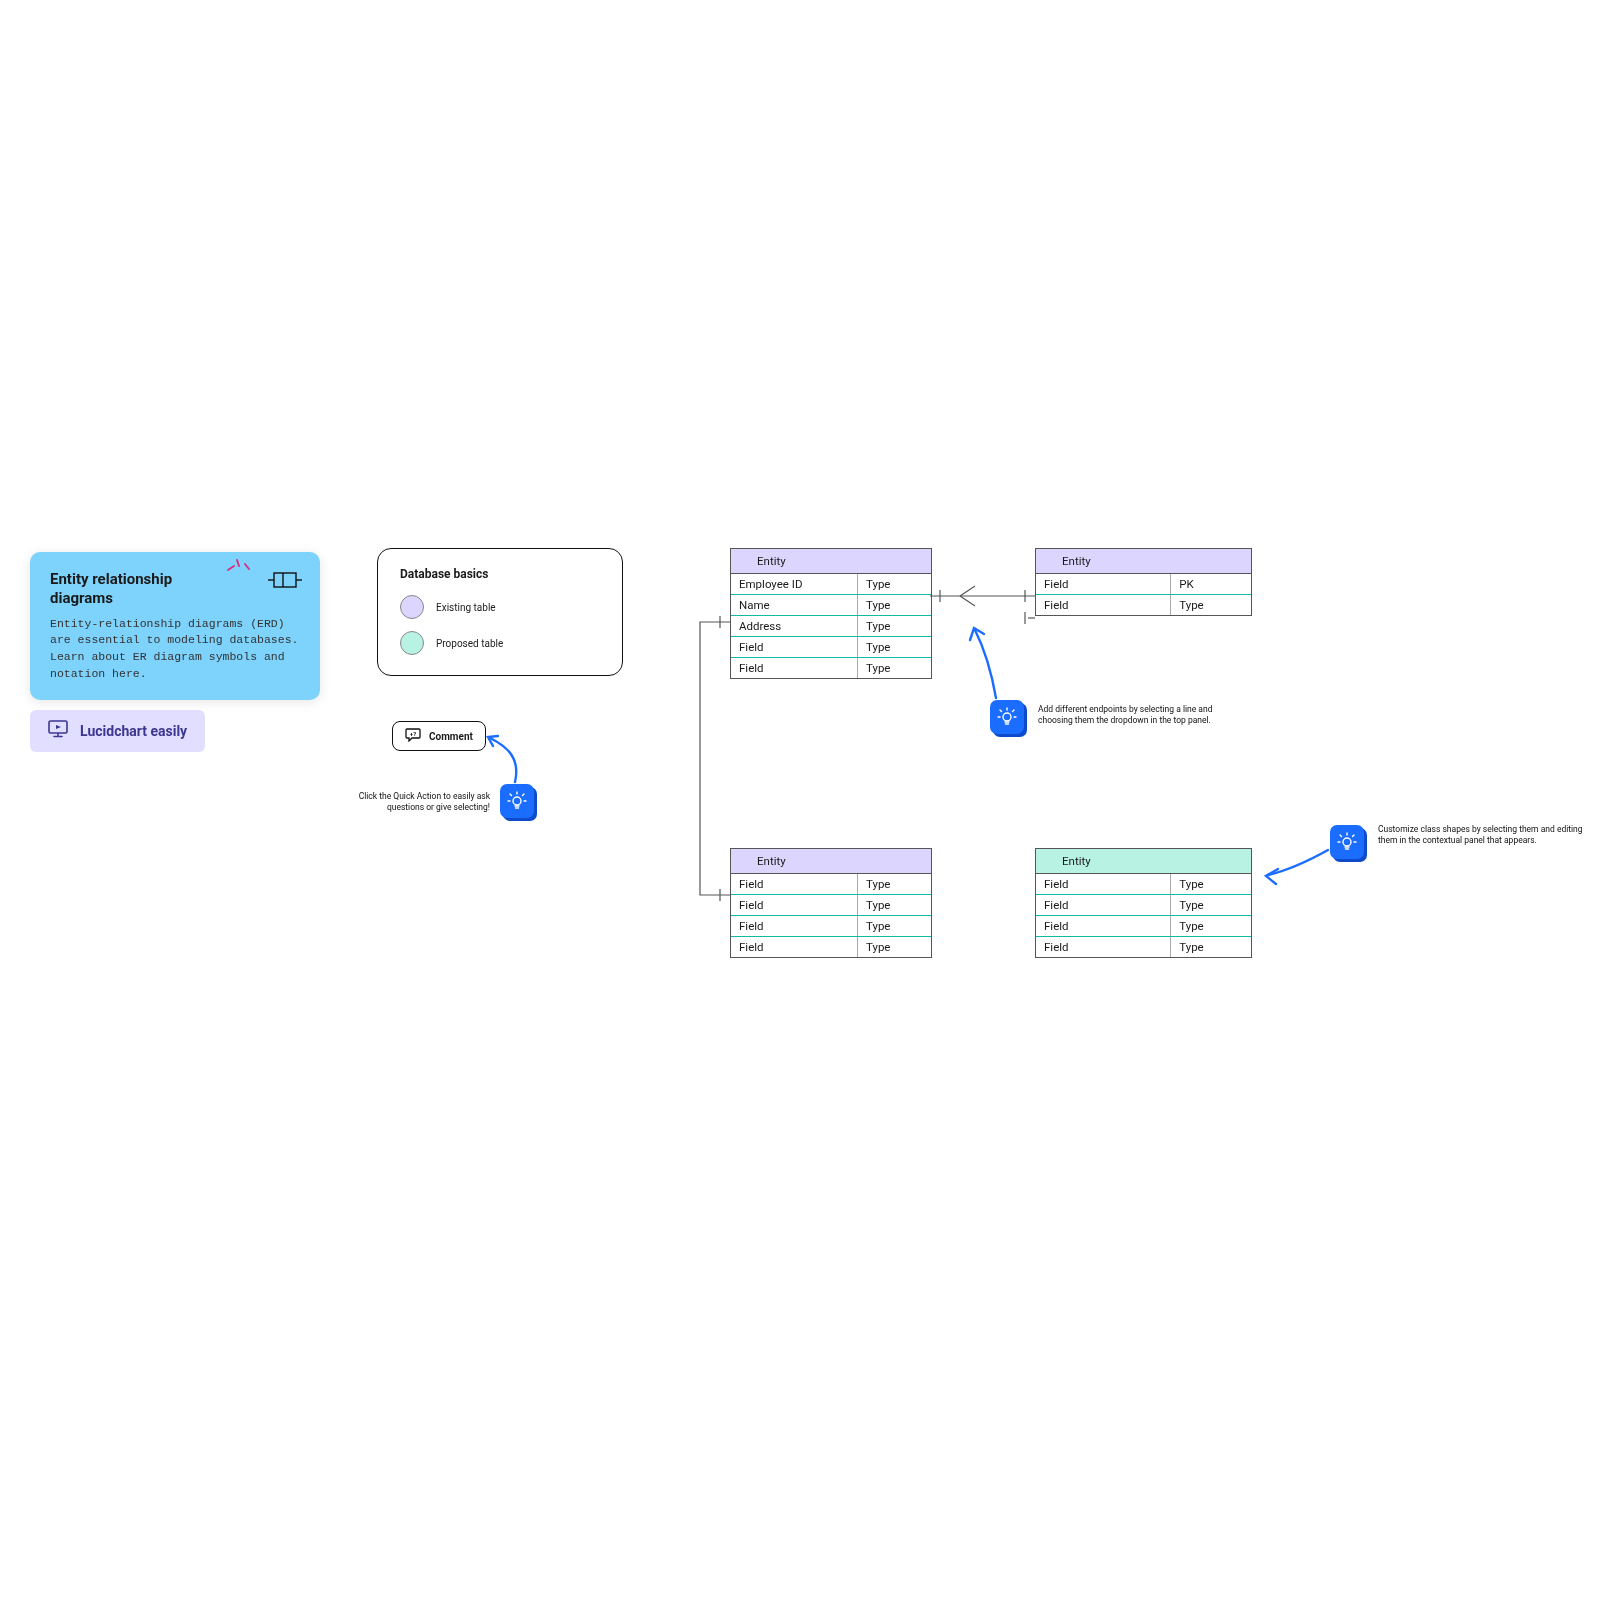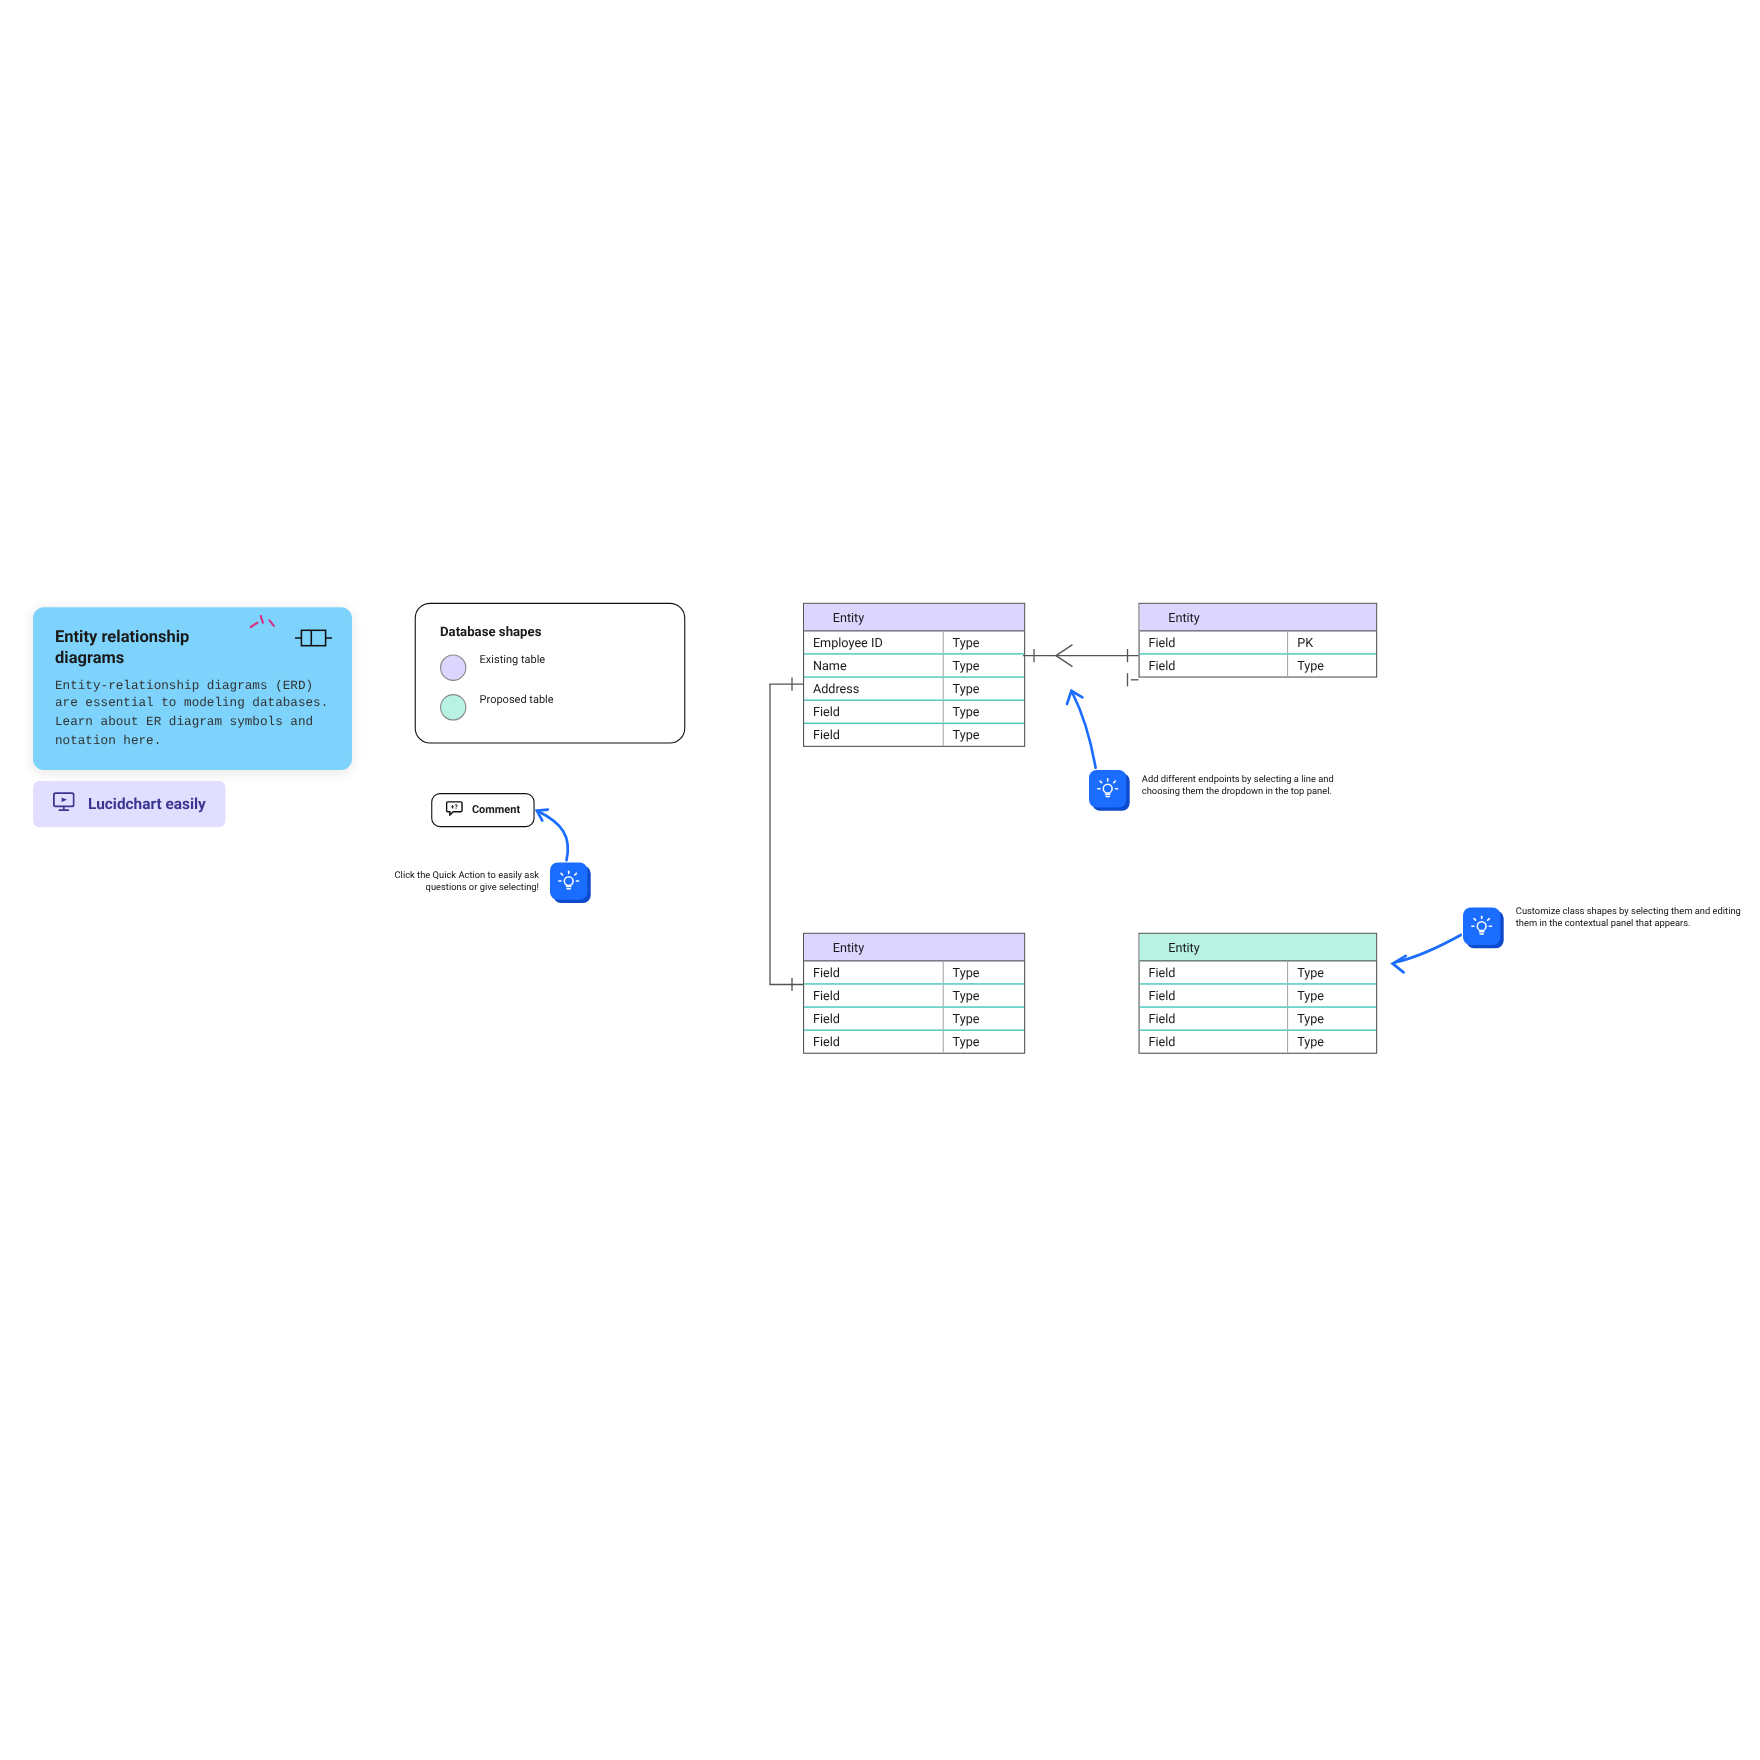--- a/index.html
+++ b/index.html
@@ -11,21 +11,21 @@
   .intro-body{font-size:11.5px;line-height:1.45;color:#333;font-family:Liberation Mono, monospace;}
   .intro-icon{position:absolute;right:18px;top:18px;}
 
   
   .basics{position:absolute;left:30px;top:710px;background:#e2deff;border-radius:6px;padding:10px 18px;display:flex;align-items:center;gap:12px;}
   .basics-label{font-size:14px;font-weight:700;color:#3b3691;}
 
   
   .legend{position:absolute;left:377px;top:548px;width:200px;border:1.5px solid #111;border-radius:14px;background:#fff;padding:18px 22px 20px;}
   .legend-title{font-size:12px;font-weight:700;margin-bottom:14px;}
-  .legend-row{display:flex;align-items:flex-start;gap:12px;margin-bottom:12px;}
+  .legend-row{display:flex;align-items:center;gap:12px;margin-bottom:12px;}
   .legend-row:last-child{margin-bottom:0;}
   .swatch{width:22px;height:22px;border-radius:50%;border:1px solid #888;}
   .swatch.purple{background:#dcd6ff;}
   .swatch.teal{background:#b7f2e2;}
   .legend-text{font-size:10px;color:#222;}
 
   
   .comment-chip{position:absolute;left:392px;top:721px;border:1.5px solid #111;border-radius:8px;background:#fff;padding:6px 12px;display:flex;align-items:center;gap:8px;font-size:10px;font-weight:700;}
 
   
@@ -75,21 +75,21 @@
         <rect x="1" y="1" width="18" height="12" rx="1.5" fill="none" stroke="#3b3691" stroke-width="1.6"></rect>
         <line x1="6" y1="16.5" x2="14" y2="16.5" stroke="#3b3691" stroke-width="1.6" stroke-linecap="round"></line>
         <line x1="10" y1="13" x2="10" y2="16" stroke="#3b3691" stroke-width="1.6"></line>
         <polygon points="8,5 13,7 8,9" fill="#3b3691"></polygon>
       </svg>
     </span>
     <span class="basics-label">Lucidchart easily</span>
   </div>
 
   <div class="legend">
-    <div class="legend-title">Database shapes</div>
+    <div class="legend-title">Database basics</div>
     <div class="legend-row">
       <div class="swatch purple"></div>
       <div class="legend-text">Existing table</div>
     </div>
     <div class="legend-row">
       <div class="swatch teal"></div>
       <div class="legend-text">Proposed table</div>
     </div>
   </div>
 

